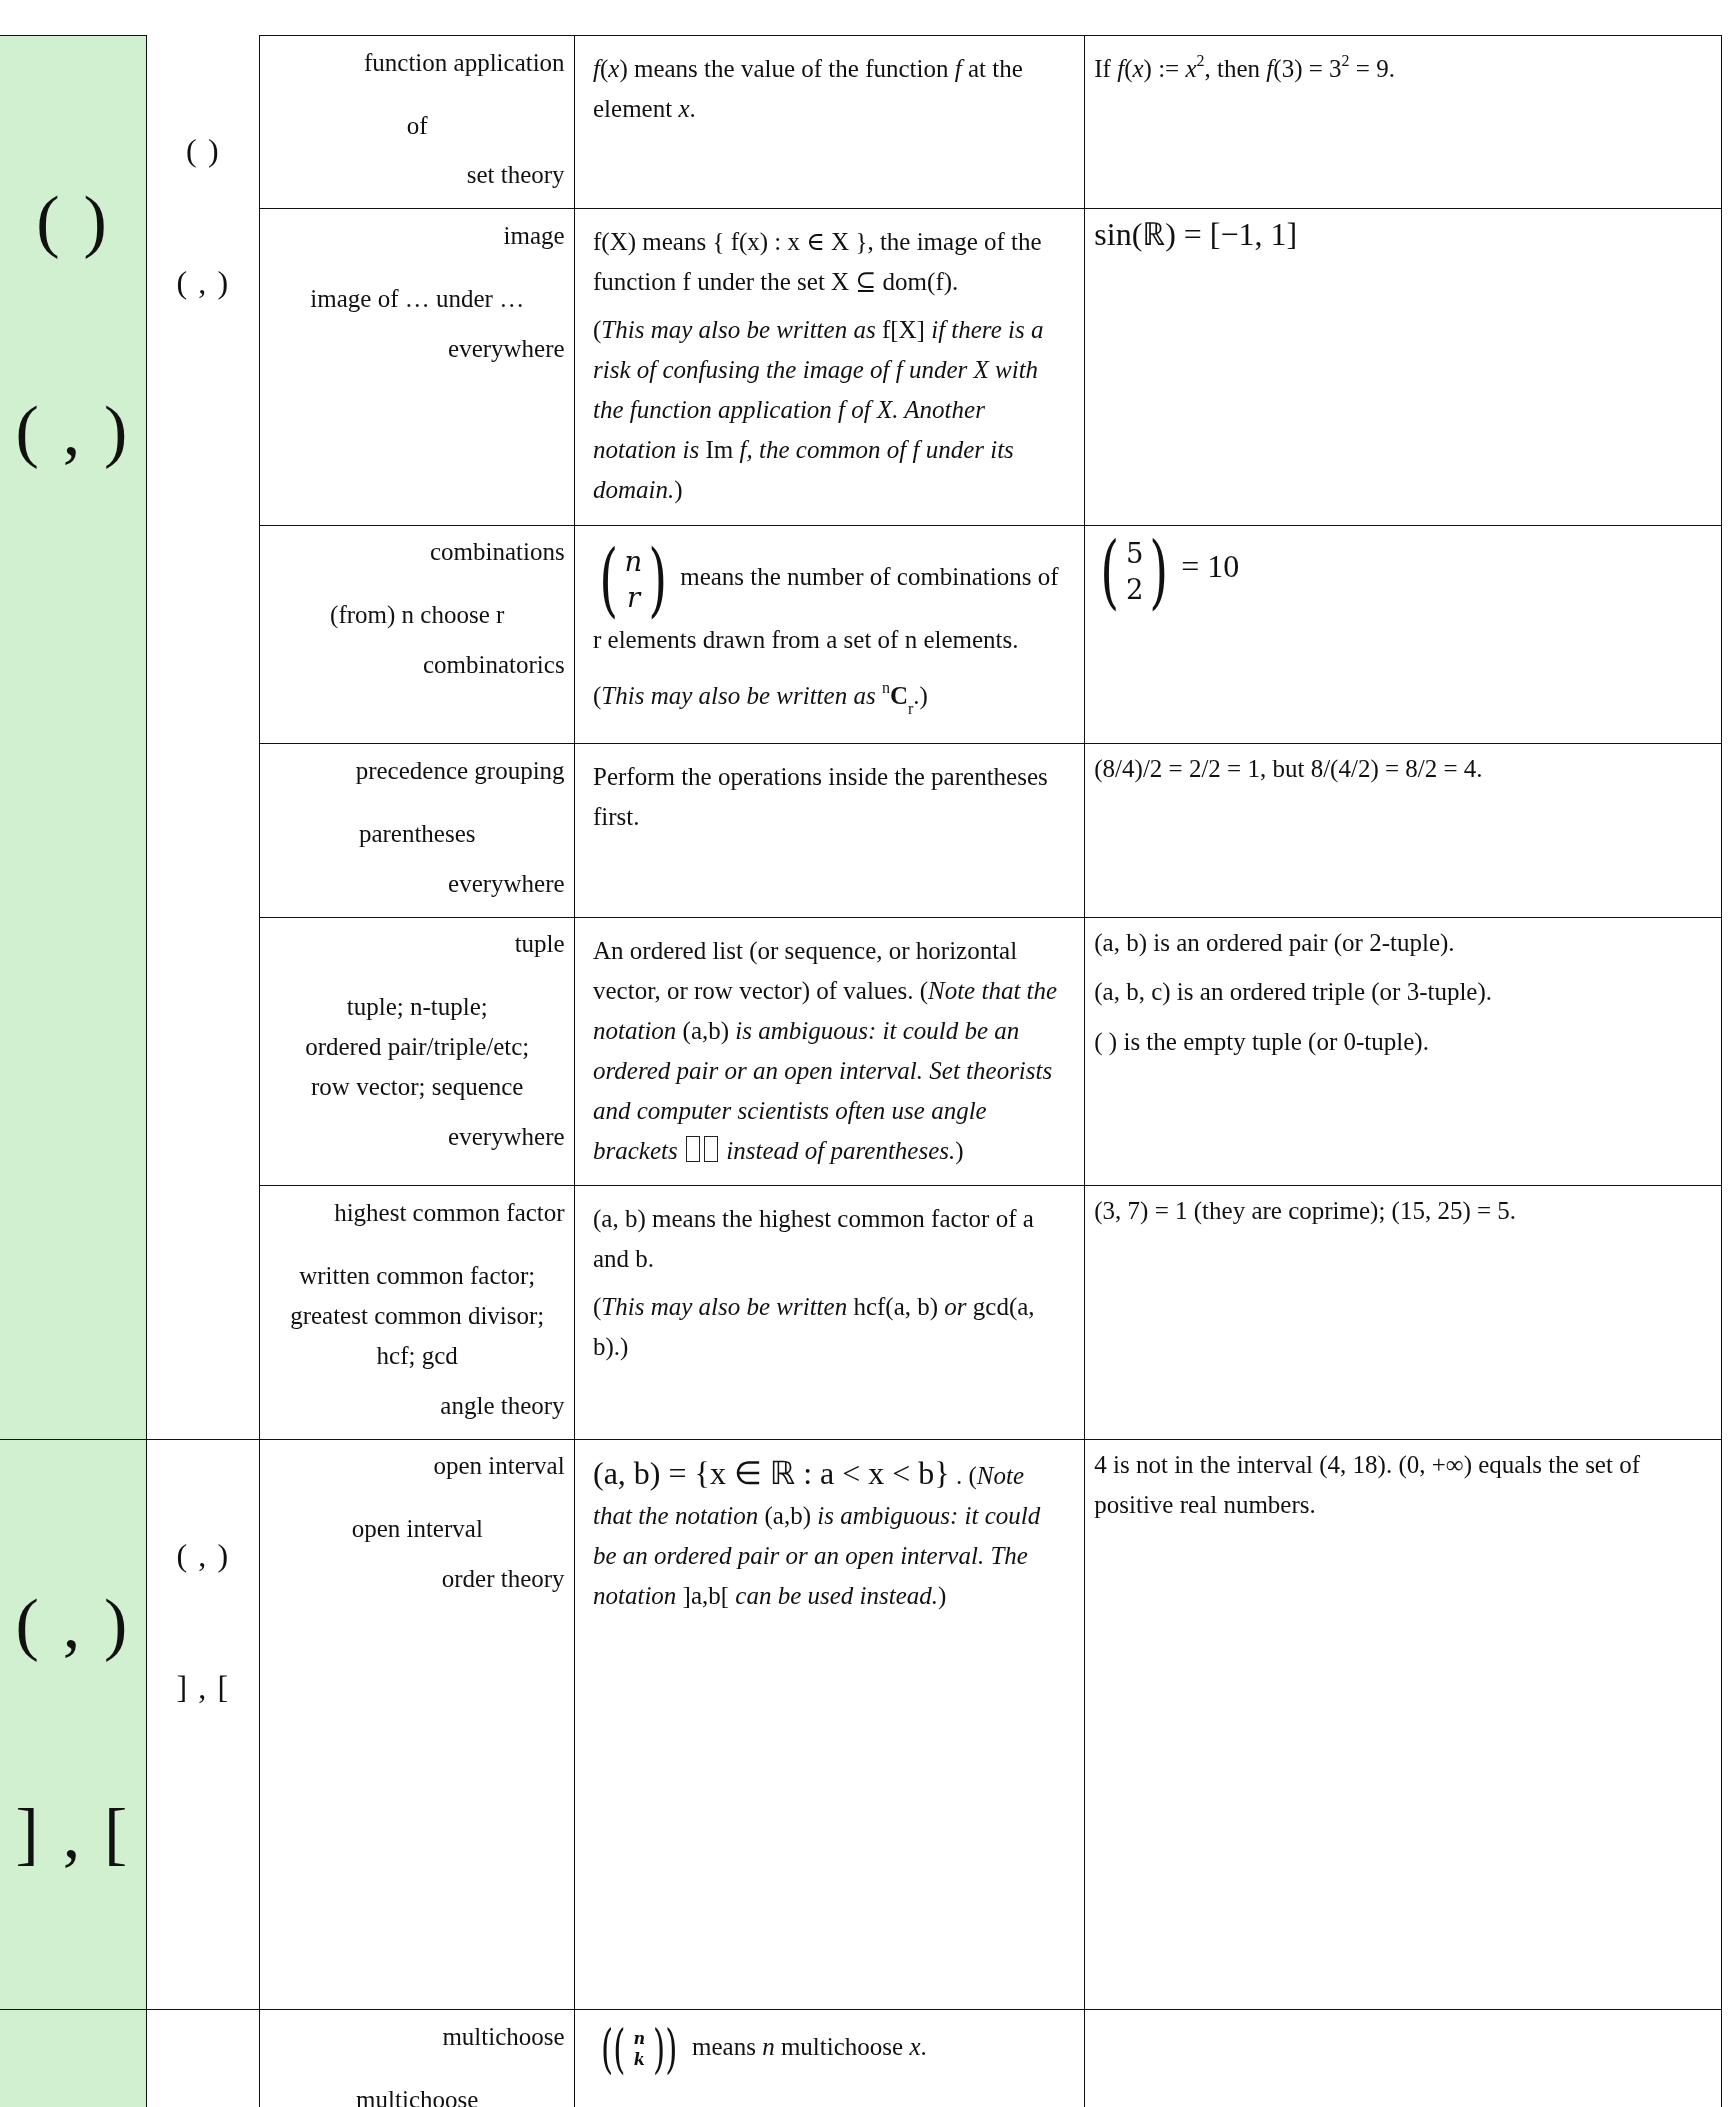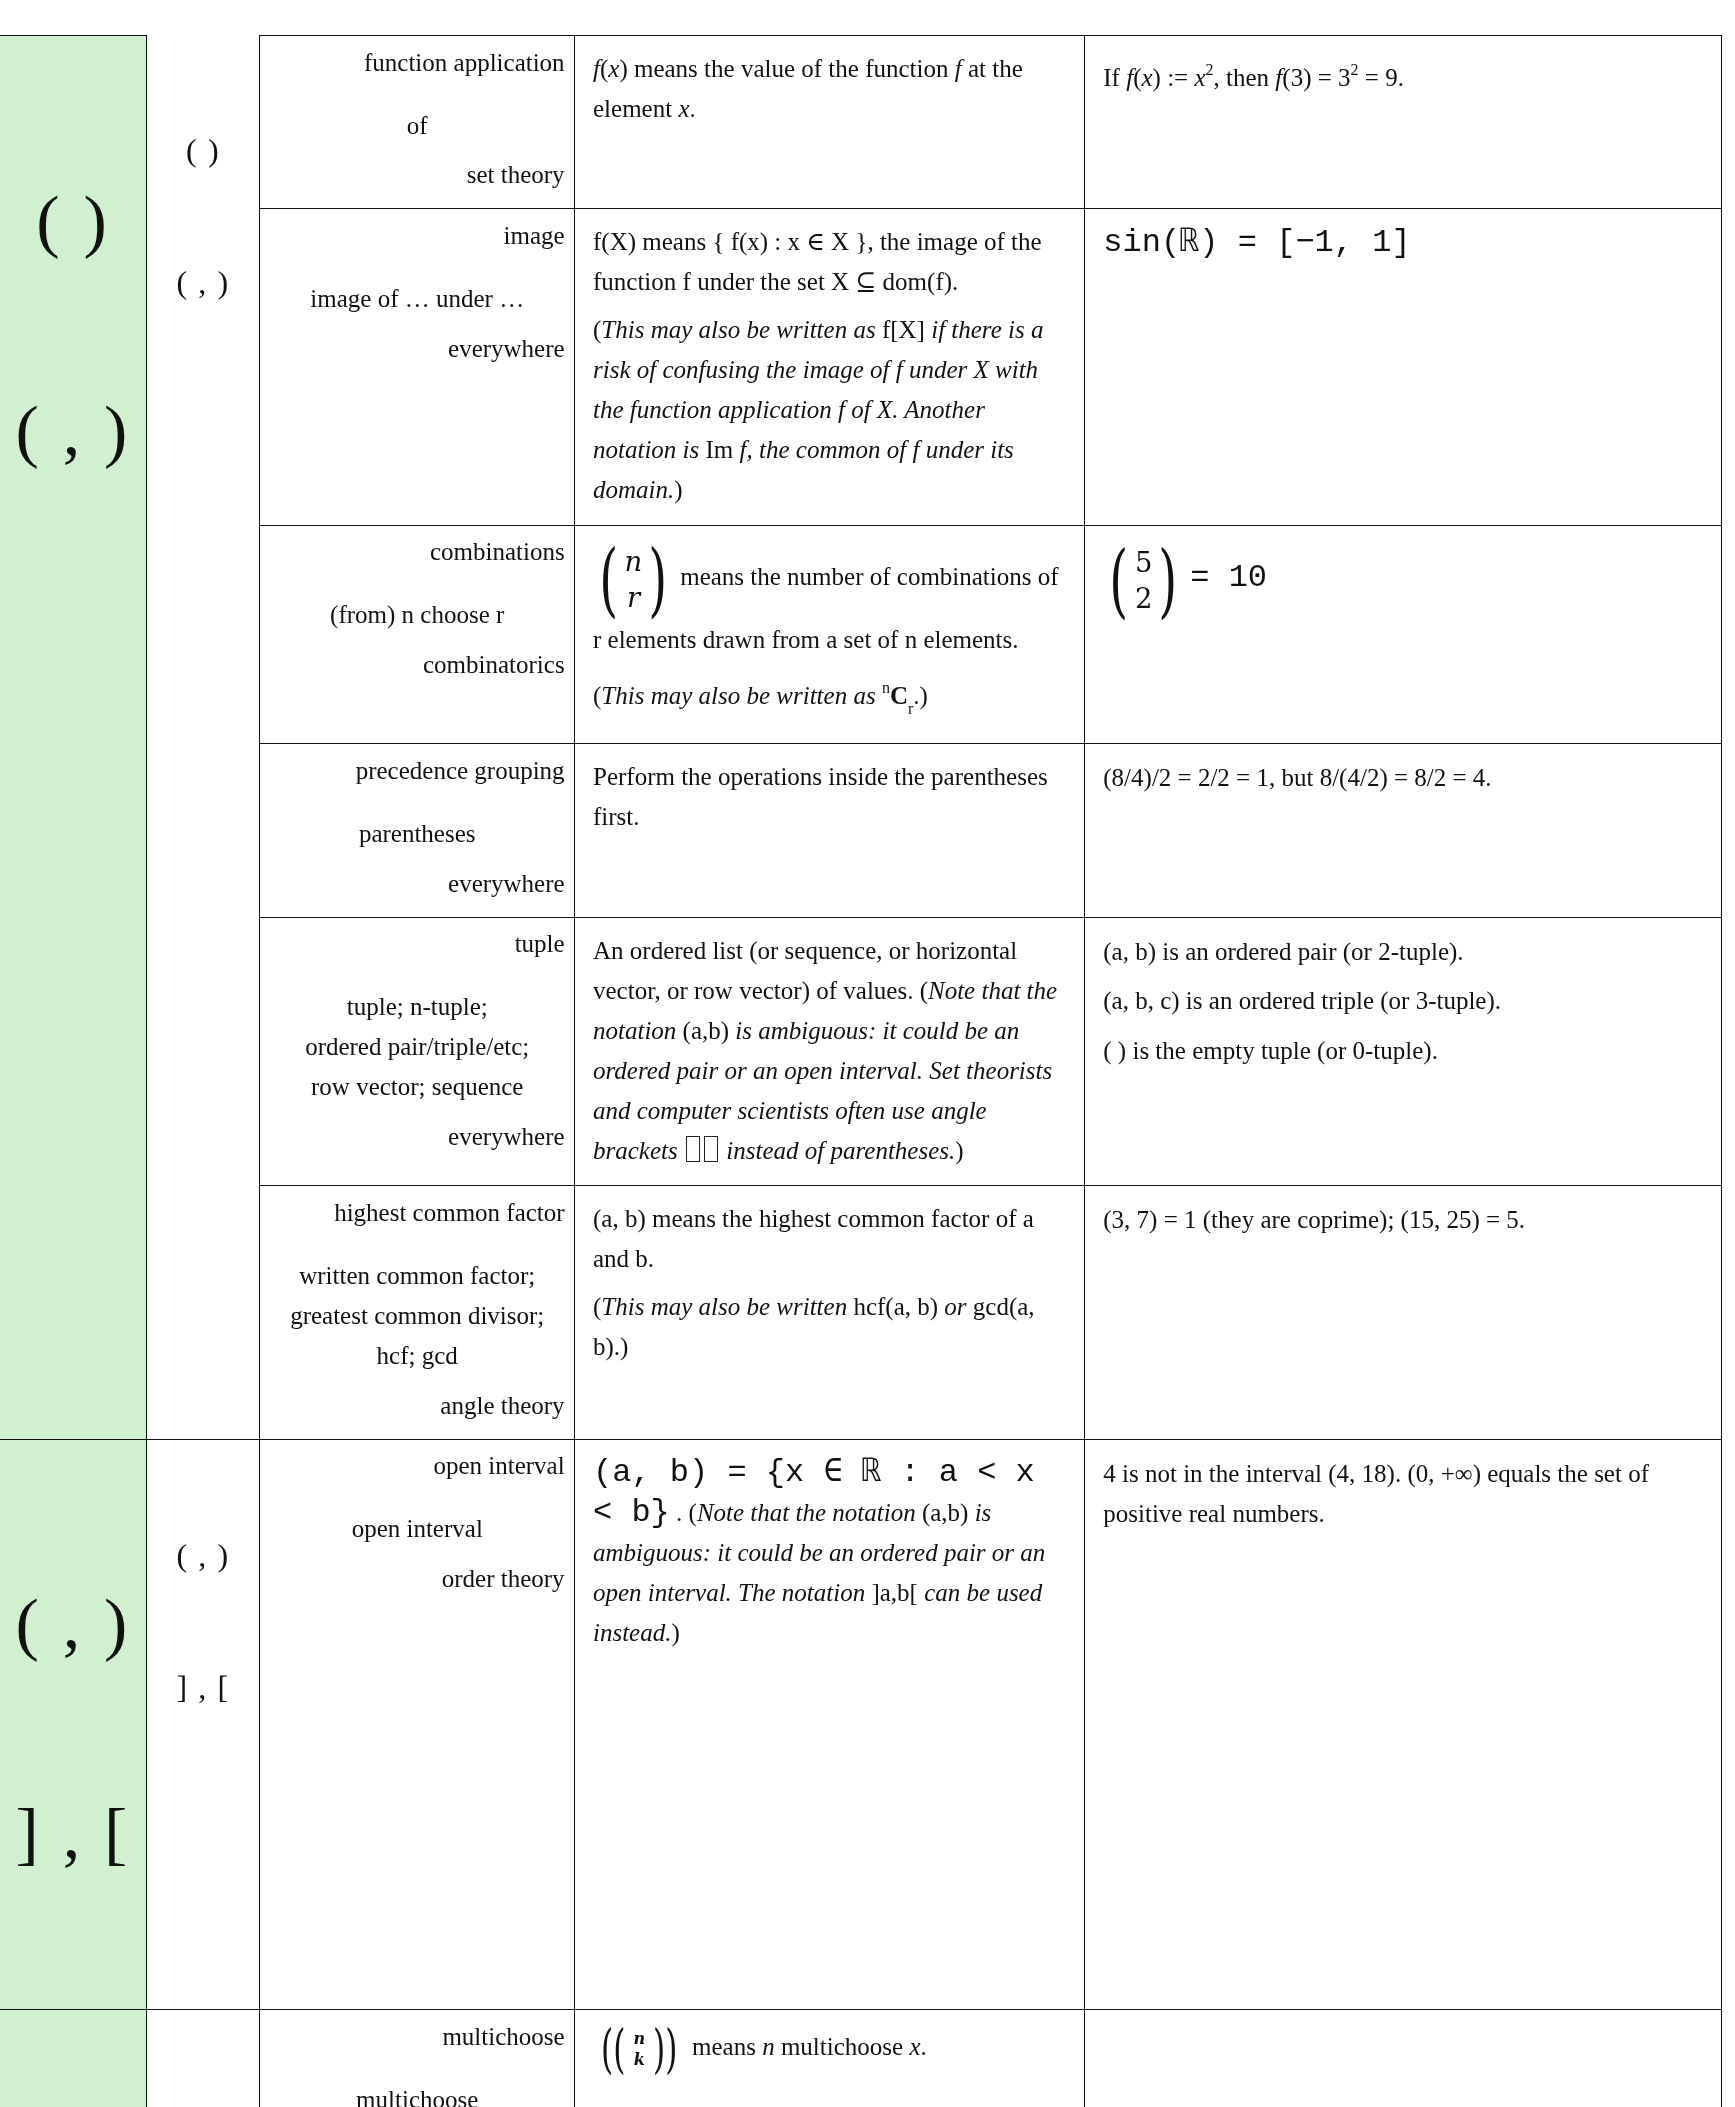--- a/index.html
+++ b/index.html
@@ -43,24 +43,24 @@
   .nm .title { display: block; text-align: right; }
   .nm .alias { display: block; text-align: center; line-height: 40px; }
   .nm .alias.first { margin-top: 18px; }
   .nm .field { display: block; text-align: right; margin-top: 4.9px; }
 
   .mn { font-size: 25px; line-height: 40px; padding: 4.9px 8px 6.5px 9.7px; }
   .mn p { margin: 8px; }
   .mn i, .ex i { font-style: italic; }
 
   .ex { font-size: 25px; line-height: 40px; padding: 4.9px 9.7px; }
-  .ex p { margin: 9px; }
+  .ex p { margin: 0; }
   .ex p.spaced { margin-bottom: 9.7px; }
 
-  .math { font-family: Liberation Mono, monospace; font-size: 32px; }
+  .math { font-family: Liberation Serif, serif; font-size: 32px; }
   .binom {
     display: inline-flex; align-items: center; vertical-align: middle;
     font-family: "DejaVu Serif", serif;
   }
   .binom .paren { font-size: 81px; line-height: 81px; transform: scaleX(0.6); font-weight: 300; }
   .binom .stack { display: inline-flex; flex-direction: column; font-size: 27.5px; line-height: 36px; text-align: center; }
   .binom.small .paren { font-size: 52px; line-height: 52px; }
   .binom.small .stack { font-size: 16px; line-height: 21px; font-weight: bold; font-style: italic; }
   .sup { font-size: 16px; vertical-align: 11.3px; }
   .sub { font-size: 16px; vertical-align: -9.7px; }

